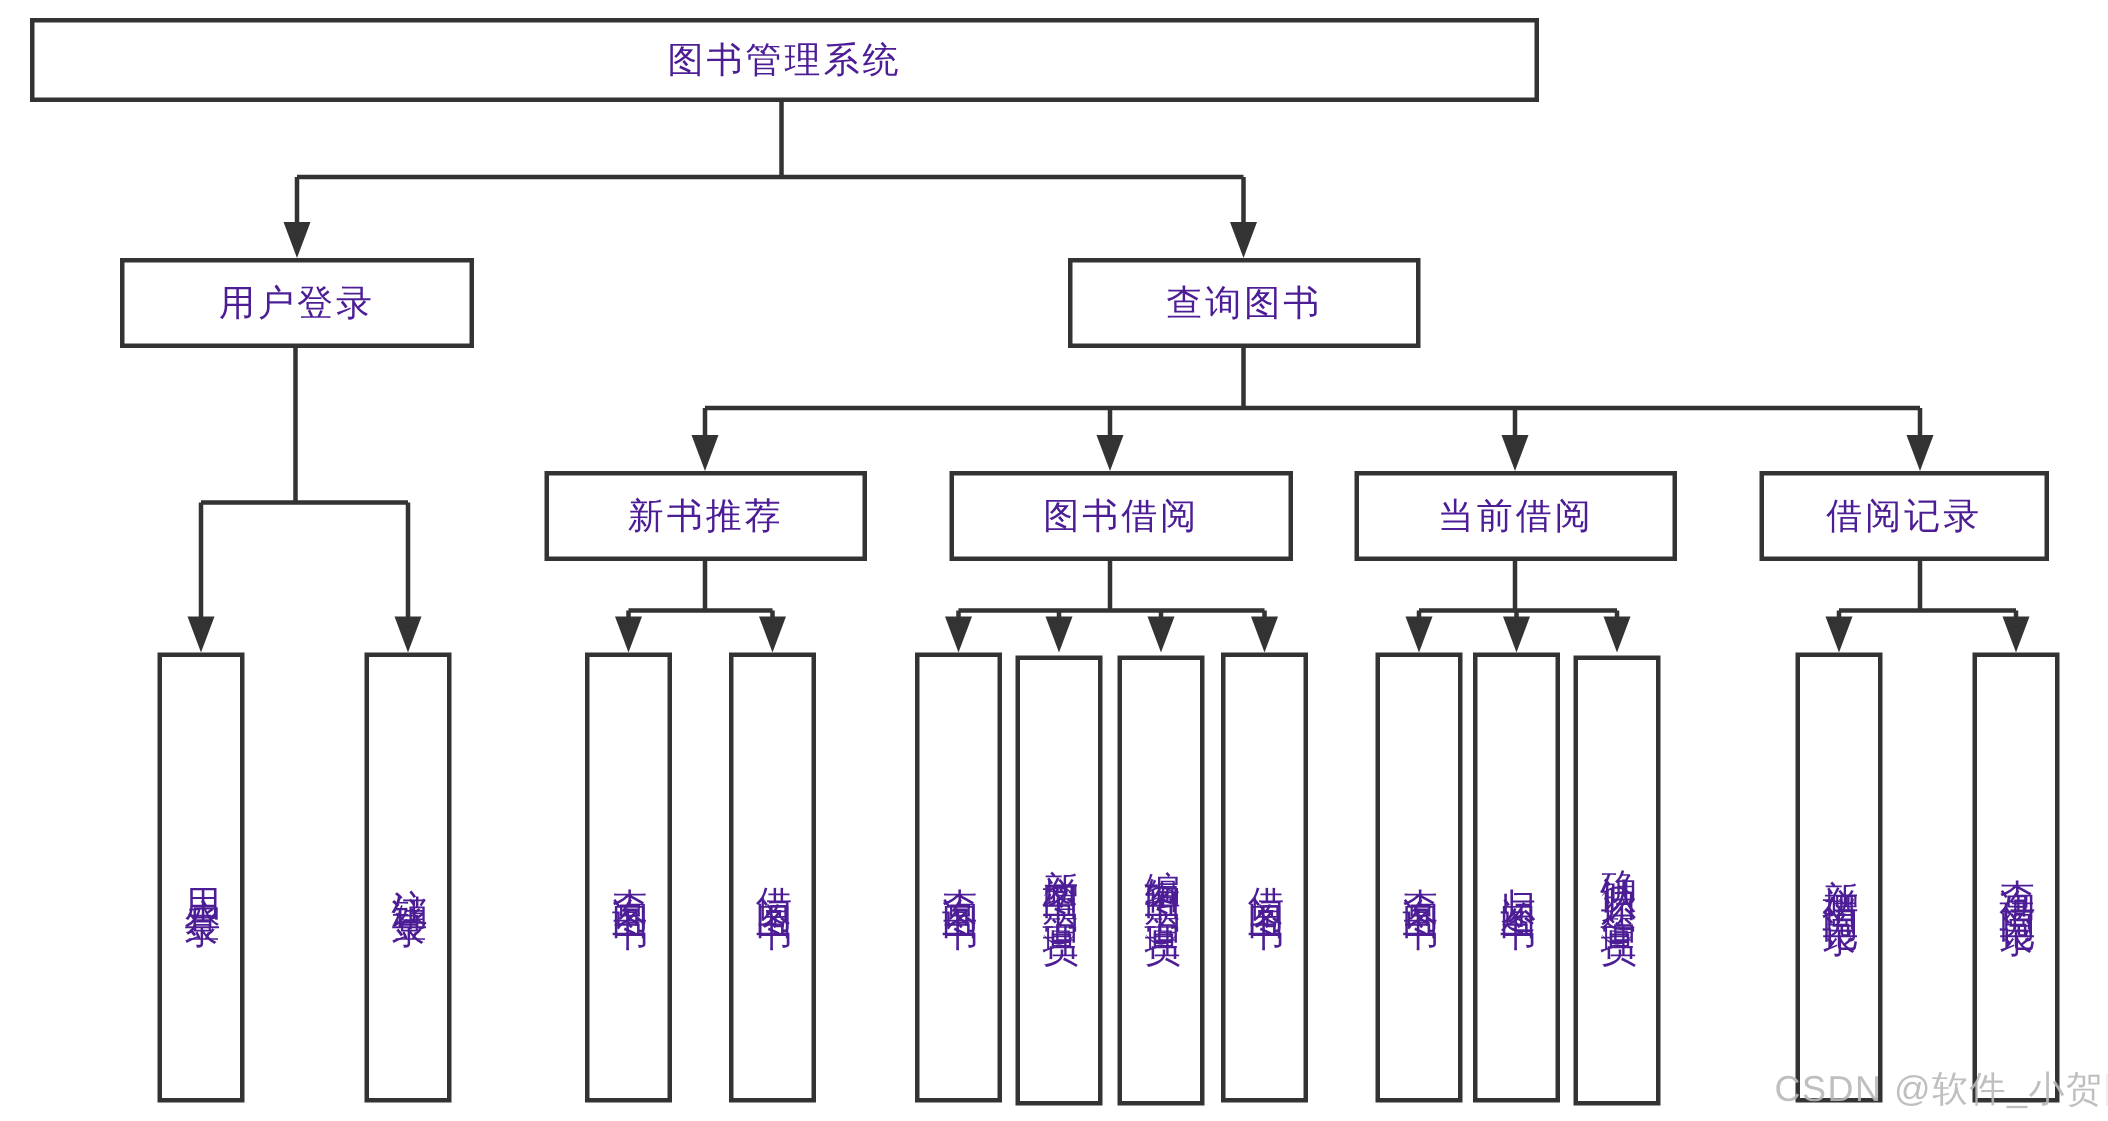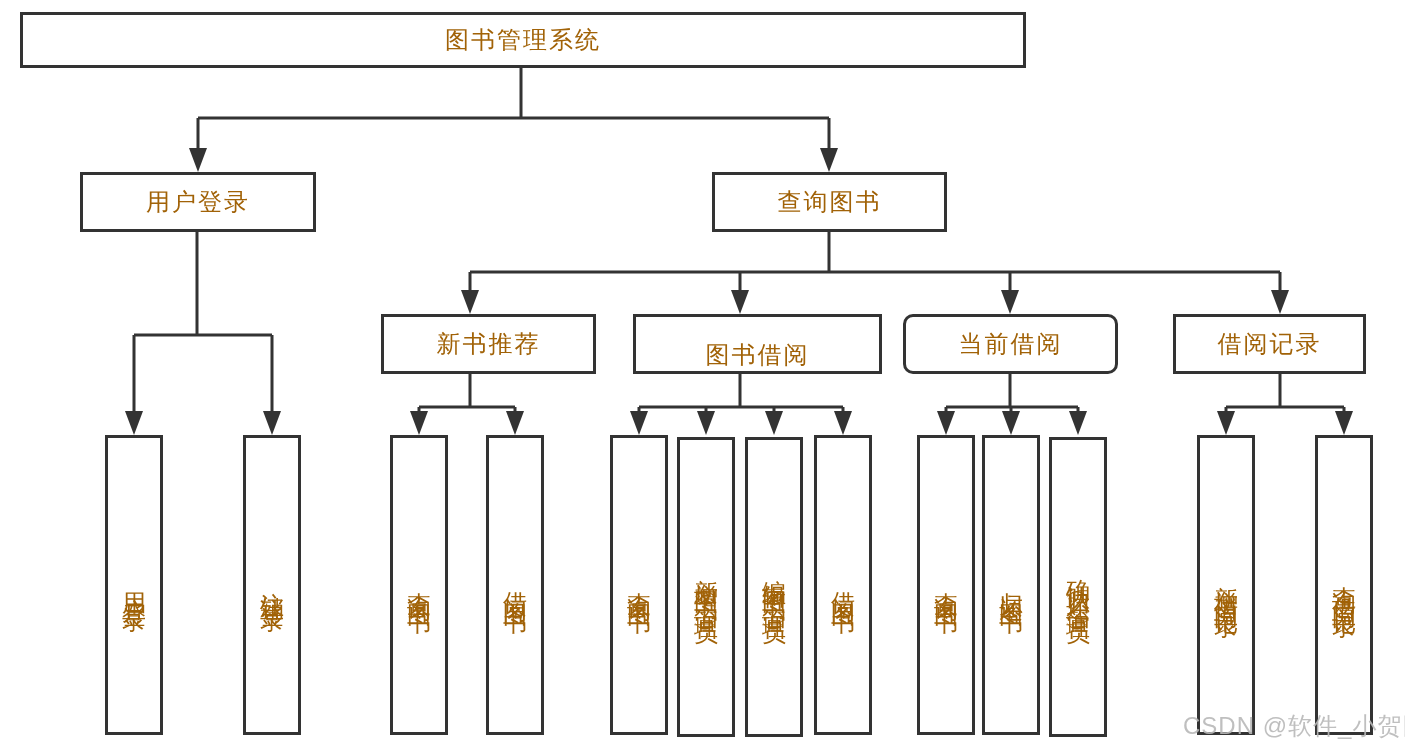--- a/index.html
+++ b/index.html
@@ -11,21 +11,21 @@
     overflow:hidden;
   }
   .node{
     position:absolute;
     background:#ffffff;
     border:3px solid #333333;
     box-sizing:border-box;
     display:flex;
     align-items:center;
     justify-content:center;
-    color:#a16207;
+    color:#4c1d95;
     z-index:2;
   }
   .node .hlabel{
     font-size:24px;
     letter-spacing:2px;
     white-space:nowrap;
   }
   .node .vlabel{
     writing-mode:vertical-rl;
     font-size:24px;
@@ -98,27 +98,27 @@
     <span class="hlabel">图书管理系统</span>
   </div>
 
   <div class="node" style="left:80px;top:172px;width:236px;height:60px;">
     <span class="hlabel">用户登录</span>
   </div>
   <div class="node" style="left:712px;top:172px;width:235px;height:60px;">
     <span class="hlabel">查询图书</span>
   </div>
 
-  <div class="node" style="left:363px;top:314px;width:215px;height:60px;margin-left:18px;">
+  <div class="node" style="left:363px;top:314px;width:215px;height:60px;">
     <span class="hlabel">新书推荐</span>
   </div>
-  <div class="node" style="left:633px;top:314px;width:249px;height:60px;align-items:flex-end;">
+  <div class="node" style="left:633px;top:314px;width:229px;height:60px;">
     <span class="hlabel">图书借阅</span>
   </div>
-  <div class="node" style="left:903px;top:314px;width:215px;height:60px;border-radius:10px;">
+  <div class="node" style="left:903px;top:314px;width:215px;height:60px;">
     <span class="hlabel">当前借阅</span>
   </div>
   <div class="node" style="left:1173px;top:314px;width:193px;height:60px;">
     <span class="hlabel">借阅记录</span>
   </div>
 
   <div class="node" style="left:105px;top:435px;width:58px;height:300px;">
     <span class="vlabel">用户登录</span>
   </div>
   <div class="node" style="left:243px;top:435px;width:58px;height:300px;">

